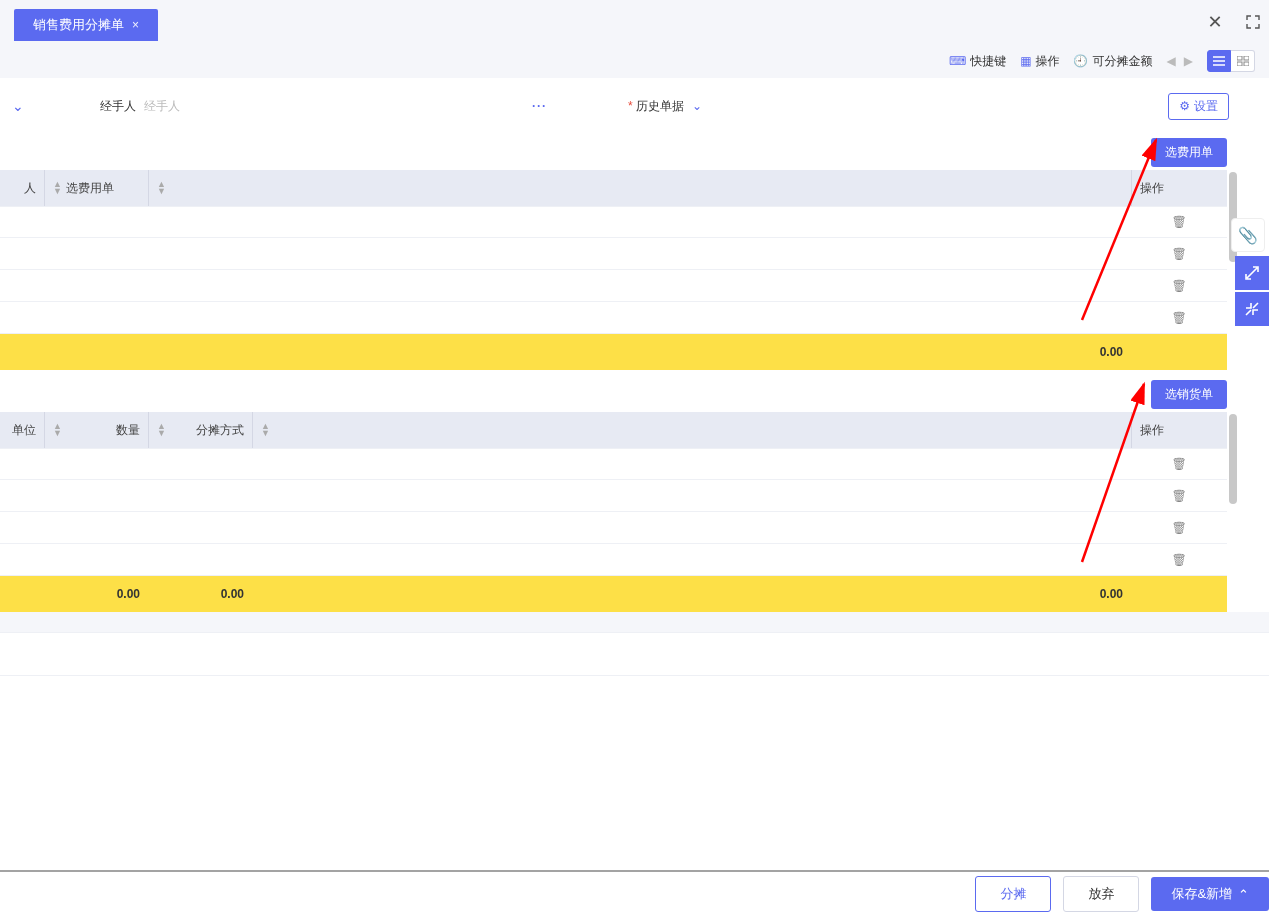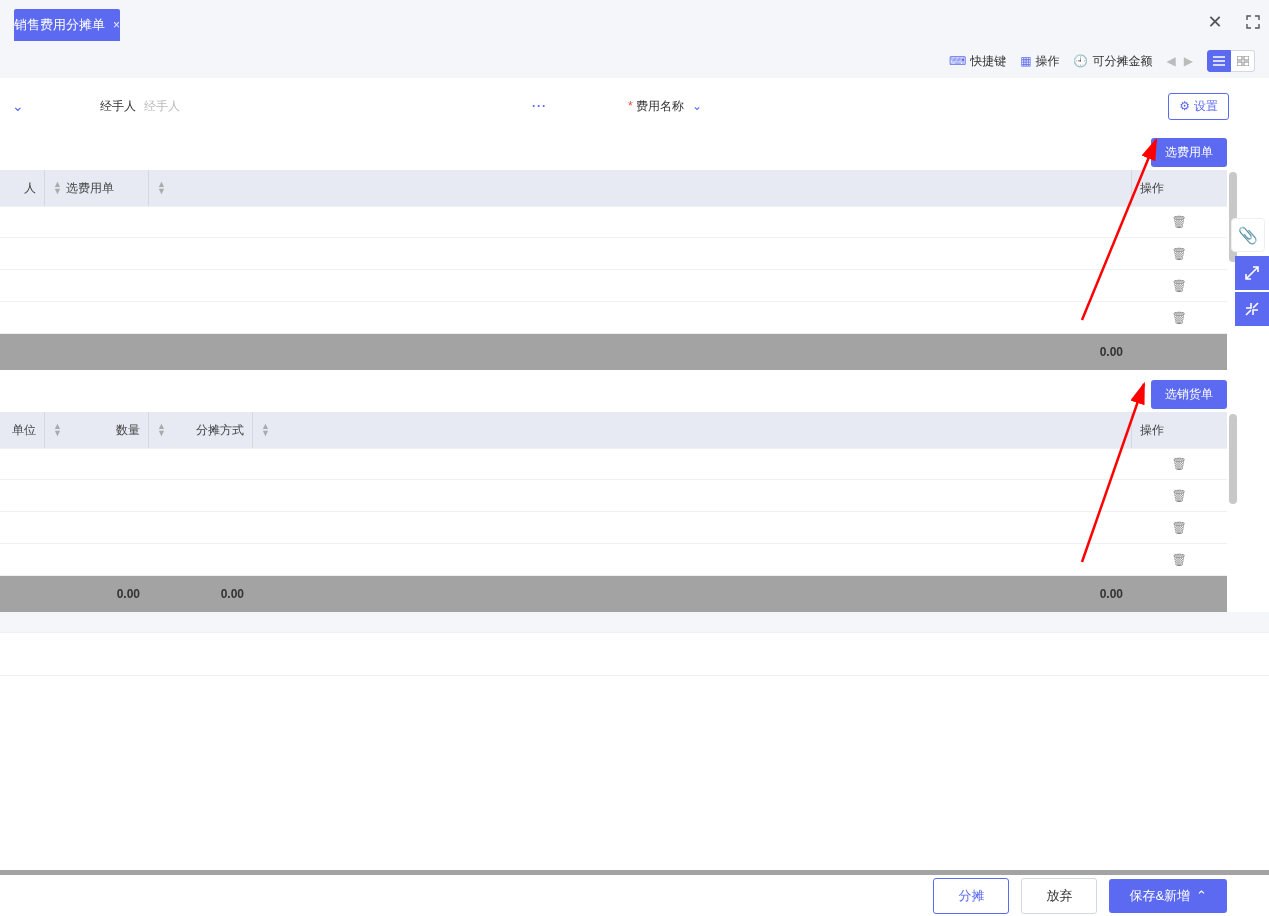--- a/index.html
+++ b/index.html
@@ -17,21 +17,21 @@
   .tab-bar {
     height: 44px;
     background: #f5f6fa;
     display: flex;
     align-items: center;
     position: relative;
   }
   .tab {
     background: #5b6af0;
     color: #fff;
-    padding: 0 0;
+    padding: 0 19px;
     height: 32px;
     display: flex;
     align-items: center;
     margin-left: 14px;
     margin-top: 6px;
     font-size: 13px;
     border-radius: 2px 2px 0 0;
   }
   .tab-close { margin-left: 8px; font-size: 12px; opacity: .9; cursor: pointer; }
   .tab-bar-right {
@@ -131,21 +131,21 @@
   }
   .tbody { background:#fff; }
   .trow {
     height:32px;display:flex;align-items:center;
     border-bottom:1px solid #eef0f5;
   }
   .trow:first-child { border-top:1px solid #eef0f5; }
   .tcell { padding:0 8px;height:100%;display:flex;align-items:center;justify-content:flex-end;}
   .op-cell { justify-content:center;color:#888;cursor:pointer;}
   .sum-row {
-    background:#a3a3a3;height:36px;display:flex;align-items:flex-end;font-weight:600;
+    background:#fde047;height:36px;display:flex;align-items:flex-end;font-weight:600;
   }
 
   .vscroll {
     position:absolute;right:32px;width:8px;background:transparent;
   }
   .vscroll-thumb {
     width:8px;background:#c8c8c8;border-radius:4px;
   }
 
   .divider-strip { height:20px;background:#f5f6fa; }
@@ -162,22 +162,22 @@
     background:#5b6af0;color:#fff;display:flex;align-items:center;justify-content:center;
     cursor:pointer;
   }
 
   
   .arrow-svg { position:absolute; pointer-events:none; }
 
   
   .footer {
     position:fixed;bottom:0;left:0;right:0;height:46px;
-    background:#fff;border-top:5px solid #a3a3a3;
-    display:flex;align-items:center;justify-content:flex-end;gap:12px;padding-right:42px;
+    background:#fff;border-top:2px solid #a3a3a3;
+    display:flex;align-items:center;justify-content:flex-end;gap:12px;
   }
   .btn-outline {
     border:1px solid #5b6af0;color:#5b6af0;background:#fff;
     padding:8px 24px;border-radius:3px;font-size:13px;cursor:pointer;
   }
   .btn-plain {
     border:1px solid #d4d7e4;color:#333;background:#fff;
     padding:8px 24px;border-radius:3px;font-size:13px;cursor:pointer;
   }
   .btn-primary-lg {
@@ -240,21 +240,21 @@
 <div class="form-row">
   <span class="field-blue-chevron">⌄</span>
 
   <div class="field-group" style="width:480px;">
     <span class="field-label">经手人</span>
     <input class="field-input" style="width: 380px;" placeholder="经手人">
     <span class="field-more">···</span>
   </div>
 
   <div class="field-group" style="margin-left:48px;width:490px;">
-    <span class="field-label req">费用名称</span>
+    <span class="field-label req">历史单据</span>
     <span class="field-down">⌄</span>
   </div>
 
   <button class="settings-btn" style="margin-left:auto;margin-right:28px;">
     <span>⚙</span>
     <span>设置</span>
   </button>
 </div>
 
 <div class="section">

